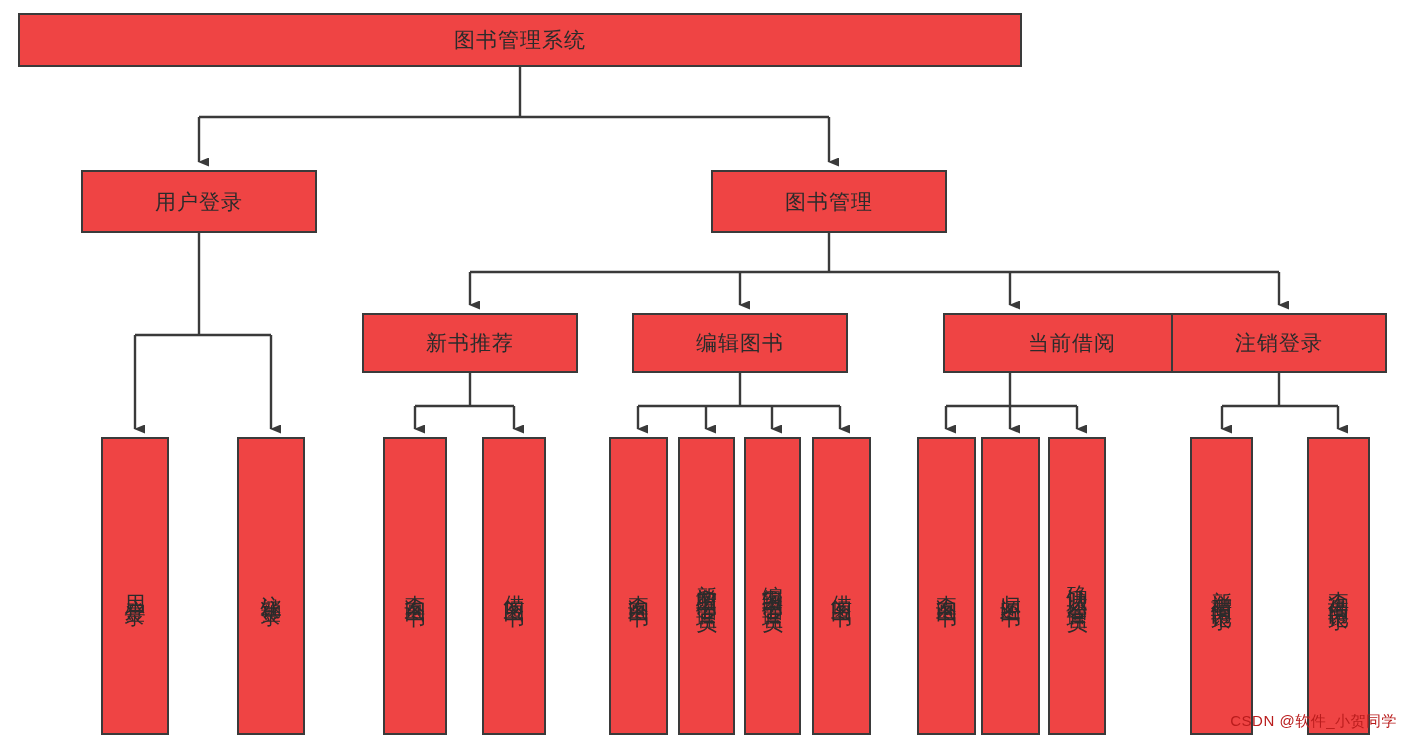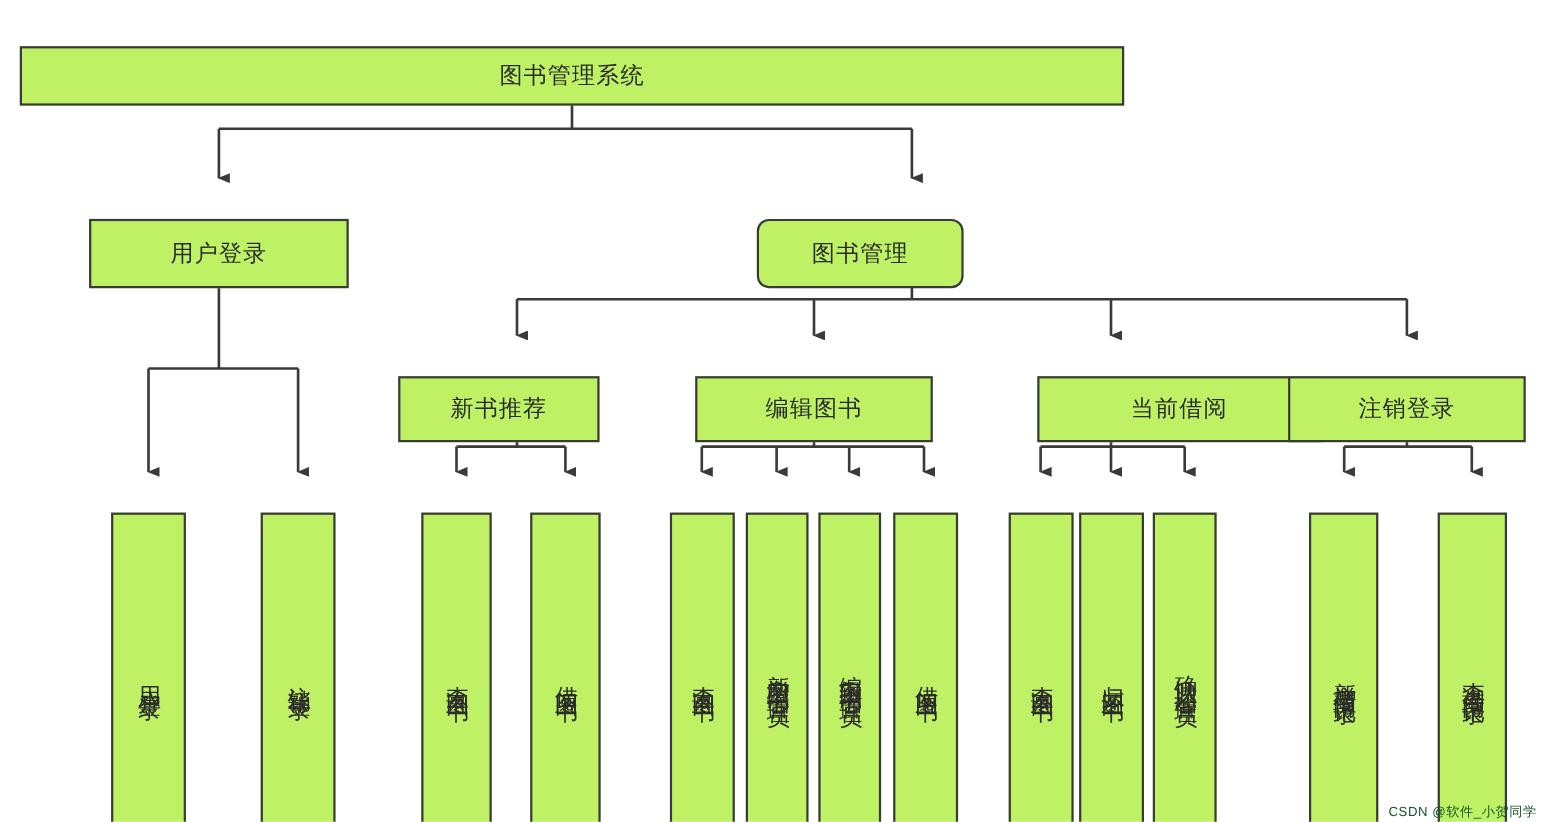--- a/index.html
+++ b/index.html
@@ -23,25 +23,24 @@
     position: absolute;
     top: 0;
     left: 0;
     width: 1405px;
     height: 747px;
   }
   .node-box {
     position: absolute;
     box-sizing: border-box;
     border: 2px solid #3a3a3a;
-    background: #bef264;
+    background: #ef4444;
     display: flex;
     align-items: center;
     justify-content: center;
-    margin-top: 29px;
   }
   .node-label-h {
     font-size: 21px;
     color: #2b2b2b;
     letter-spacing: 1px;
     line-height: 1.2;
     white-space: nowrap;
     font-family: "Liberation Sans", "DejaVu Sans", sans-serif;
   }
   .node-label-v {
@@ -50,23 +49,23 @@
     writing-mode: vertical-rl;
     text-orientation: upright;
     letter-spacing: 4px;
     line-height: 1.15;
     white-space: nowrap;
     font-family: "Liberation Sans", "DejaVu Sans", sans-serif;
   }
   .watermark {
     position: absolute;
     right: 8px;
-    bottom: 0;
-    font-size: 12px;
-    color: #14532d;
+    bottom: 16px;
+    font-size: 15px;
+    color: #b91c1c;
     letter-spacing: 0.5px;
     white-space: nowrap;
     font-family: "Liberation Sans", "DejaVu Sans", sans-serif;
     pointer-events: none;
   }
 </style>
 </head>
 <body>
 
 <div id="diagram-root">
@@ -123,25 +122,25 @@
     </g>
   </svg>
 
   <div class="node-box" style="left:18px; top:13px; width:1004px; height:54px;">
     <span class="node-label-h">图书管理系统</span>
   </div>
 
   <div class="node-box" style="left:81px; top:170px; width:236px; height:63px;">
     <span class="node-label-h">用户登录</span>
   </div>
-  <div class="node-box" style="left:688px; top:170px; width:188px; height:63px;border-radius:11px;">
+  <div class="node-box" style="left:711px; top:170px; width:236px; height:63px;">
     <span class="node-label-h">图书管理</span>
   </div>
 
-  <div class="node-box" style="left:362px; top:313px; width:183px; height:60px;">
+  <div class="node-box" style="left:362px; top:313px; width:216px; height:60px;">
     <span class="node-label-h">新书推荐</span>
   </div>
   <div class="node-box" style="left:632px; top:313px; width:216px; height:60px;">
     <span class="node-label-h">编辑图书</span>
   </div>
   <div class="node-box" style="left:943px; top:313px; width:258px; height:60px;">
     <span class="node-label-h">当前借阅</span>
   </div>
   <div class="node-box" style="left:1171px; top:313px; width:216px; height:60px;">
     <span class="node-label-h">注销登录</span>

